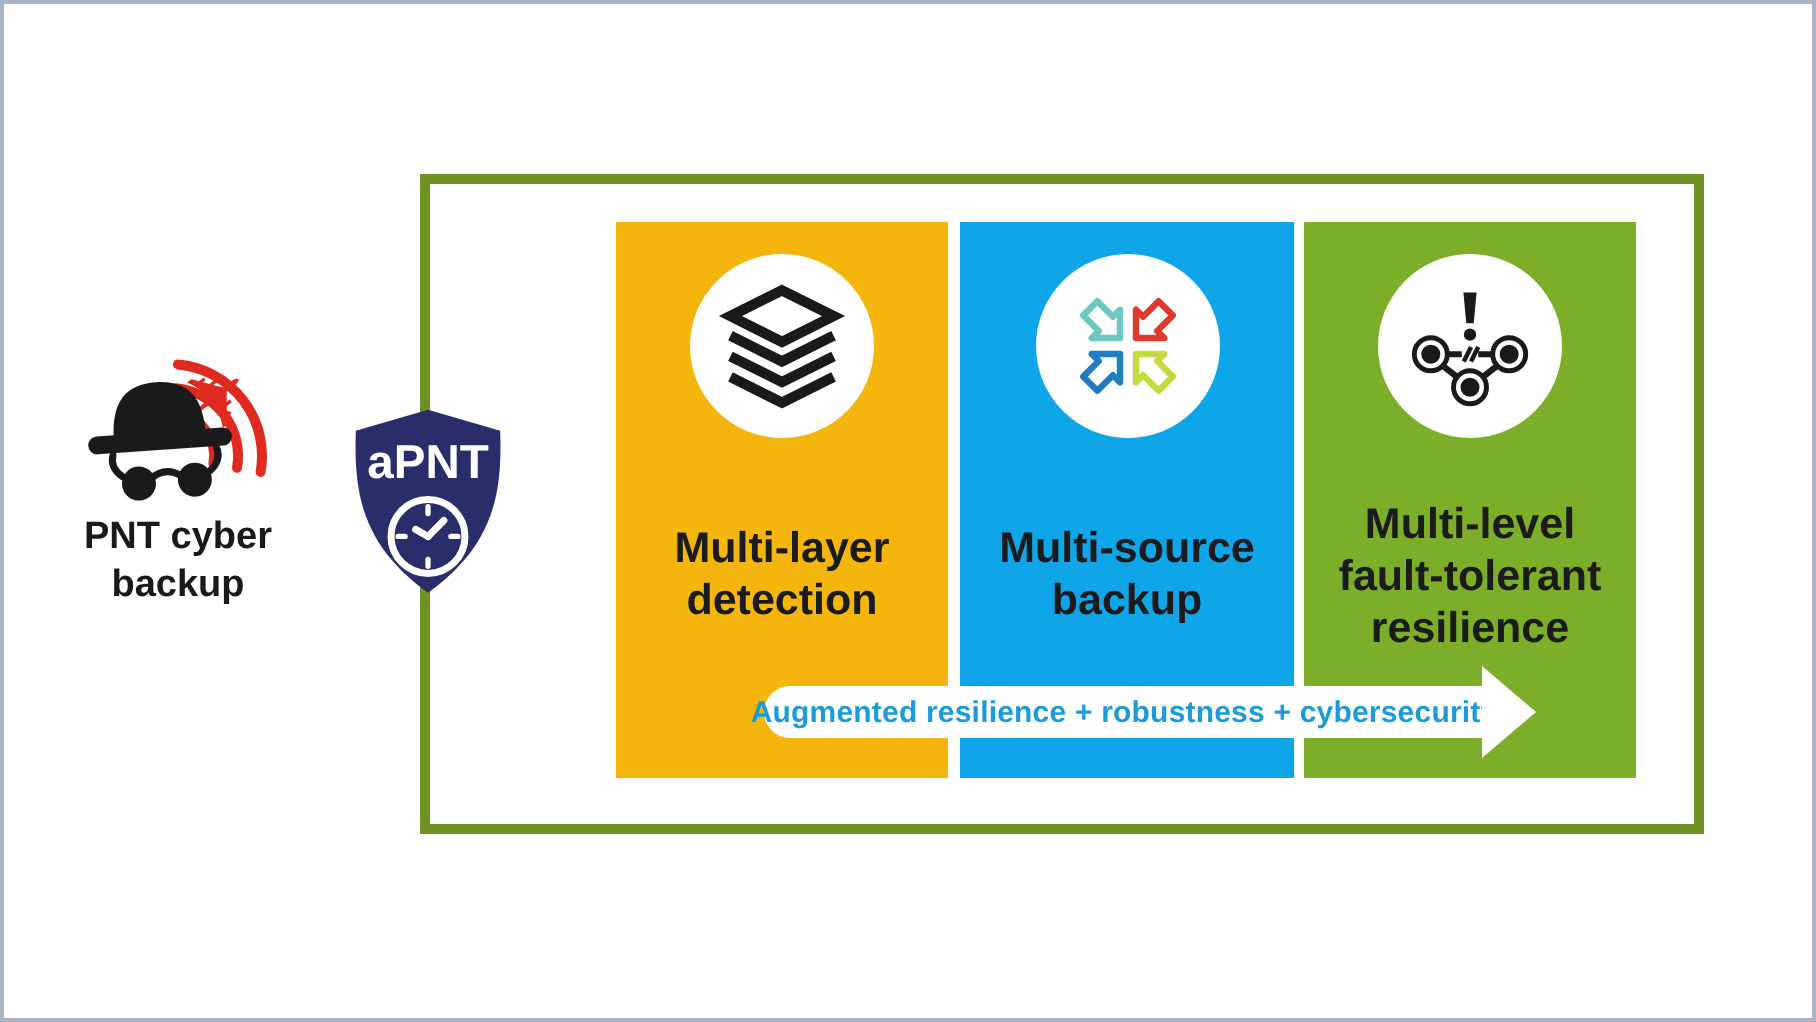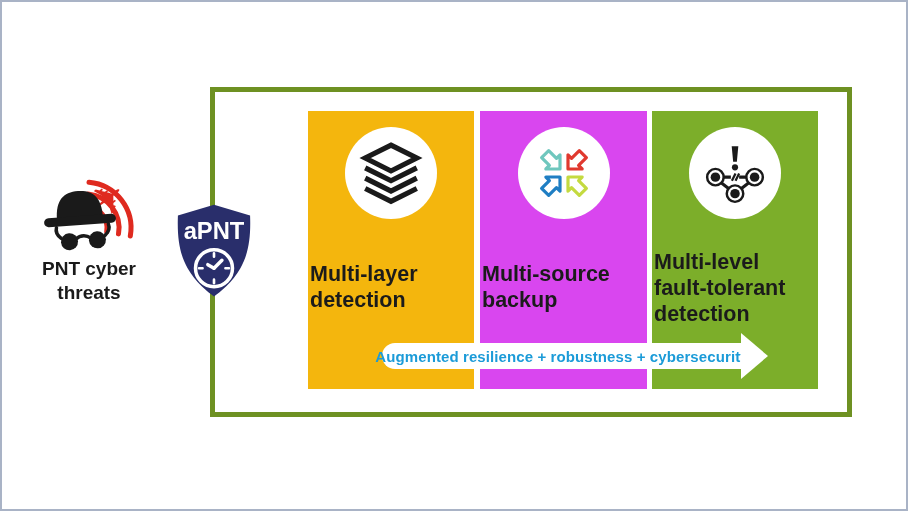--- a/index.html
+++ b/index.html
@@ -26,21 +26,21 @@
   .pillar{position:absolute;top:111px;height:278px;z-index:2;}
   .pillar.p0{left:308px;width:166px;}
   .pillar.p1{left:480px;width:167px;}
   .pillar.p2{left:652px;width:166px;}
   .badge{
     position:absolute;top:16px;left:50%;transform:translateX(-50%);
     width:92px;height:92px;border-radius:50%;background:#fff;
     display:flex;align-items:center;justify-content:center;
   }
   .pillar-title{
-    position:absolute;left:0;right:0;top:150px;
+    position:absolute;left:0;right:0;top:150px;text-align:center;
     font-size:21.5px;font-weight:700;color:#1b1b1b;line-height:1.22;
     padding:0 2px;
   }
   .pillar-title.three-line{top:138px;}
   
   .banner{
     position:absolute;left:382px;top:343px;width:360px;height:26px;
     background:#ffffff;border-radius:14px 0 0 14px;z-index:5;
     display:flex;align-items:center;justify-content:center;
   }
@@ -64,21 +64,21 @@
   <g fill="#1A1A1A" transform="rotate(-4 40 50)">
     <path d="M17,48 C17,29 25,21 40,21 C55,21 63,29 63,48 Z"></path>
     <rect x="4" y="46" width="72" height="9" rx="4.5"></rect>
     <circle cx="28" cy="71" r="8.5"></circle>
     <circle cx="56" cy="71" r="8.5"></circle>
     <path d="M34,69 Q42,63 50,69" fill="none" stroke="#1a1a1a" stroke-width="3.5"></path>
     <path d="M20,67 Q14,62 16,56" fill="none" stroke="#1a1a1a" stroke-width="3.5" stroke-linecap="round"></path>
     <path d="M64,67 Q70,62 68,56" fill="none" stroke="#1a1a1a" stroke-width="3.5" stroke-linecap="round"></path>
   </g>
 </svg>
-<div class="threat-label">PNT cyber threats</div>
+<div class="threat-label">PNT cyber backup</div>
 
 <div class="shield-wrap">
   <svg viewBox="0 0 100 110" width="88" height="97">
     <path d="M50,2 L91,14 C92,40 89,58 80,74 C71,90 57,101 50,106 C43,101 29,90 20,74 C11,58 8,40 9,14 Z" fill="#292E6B"></path>
     <text x="50" y="41" text-anchor="middle" font-size="27" font-weight="700" fill="#FFFFFF">aPNT</text>
     <g stroke="#ffffff" fill="none" stroke-linecap="round">
       <circle cx="50" cy="74" r="21" stroke-width="4"></circle>
       <path d="M50,57 V61 M67,74 H63 M50,91 V87 M33,74 H37" stroke-width="3"></path>
       <path d="M50,74 L59,65" stroke-width="4"></path>
       <path d="M50,74 L43,70" stroke-width="4"></path>
@@ -93,21 +93,21 @@
         <path d="M32,5 L57,17.5 L32,30 L7,17.5 Z"></path>
         <path d="M7,27 L32,39.5 L57,27"></path>
         <path d="M7,37 L32,49.5 L57,37"></path>
         <path d="M7,47 L32,59.5 L57,47"></path>
       </g>
     </svg>
   </div>
   <div class="pillar-title">Multi-layer detection</div>
 </div>
 
-<div class="pillar p1" style="background-color: #d946ef;">
+<div class="pillar p1" style="background-color: #0ea5e9;">
   <div class="badge">
     <svg viewBox="0 0 64 64" width="64" height="64">
       <g fill="none" stroke-width="3.2" stroke-linejoin="round">
         <path d="M0,0 L-10,-10 L-10,-5 L-21,-5 L-21,5 L-10,5 L-10,10 Z" transform="translate(28,28) rotate(45)" stroke="#6FC7BE"></path>
         <path d="M0,0 L-10,-10 L-10,-5 L-21,-5 L-21,5 L-10,5 L-10,10 Z" transform="translate(36,28) rotate(135)" stroke="#E0392F"></path>
         <path d="M0,0 L-10,-10 L-10,-5 L-21,-5 L-21,5 L-10,5 L-10,10 Z" transform="translate(28,36) rotate(-45)" stroke="#1F7EC3"></path>
         <path d="M0,0 L-10,-10 L-10,-5 L-21,-5 L-21,5 L-10,5 L-10,10 Z" transform="translate(36,36) rotate(225)" stroke="#C4DA40"></path>
       </g>
     </svg>
   </div>
@@ -130,21 +130,21 @@
         <circle cx="51" cy="36" r="4.6" fill="#1a1a1a"></circle>
         <circle cx="32" cy="52" r="8" fill="#fff" stroke="#1a1a1a" stroke-width="2.4"></circle>
         <circle cx="32" cy="52" r="4.6" fill="#1a1a1a"></circle>
       </g>
       <g fill="#1a1a1a">
         <path d="M28.8,6 L35.2,6 L33.8,21 L30.2,21 Z"></path>
         <circle cx="32" cy="26.5" r="3"></circle>
       </g>
     </svg>
   </div>
-  <div class="pillar-title three-line">Multi-level fault-tolerant detection</div>
+  <div class="pillar-title three-line">Multi-level fault-tolerant resilience</div>
 </div>
 
 <div class="banner" style="background-color: rgb(255, 255, 255);">
   <span class="banner-label" style="color: rgb(27, 155, 216);">Augmented resilience + robustness + cybersecurity</span>
 </div>
 <svg class="banner-head" viewBox="0 0 27 46">
   <polygon points="0,0 27,23 0,46" fill="#FFFFFF"></polygon>
 </svg>
 
 </body></html>

